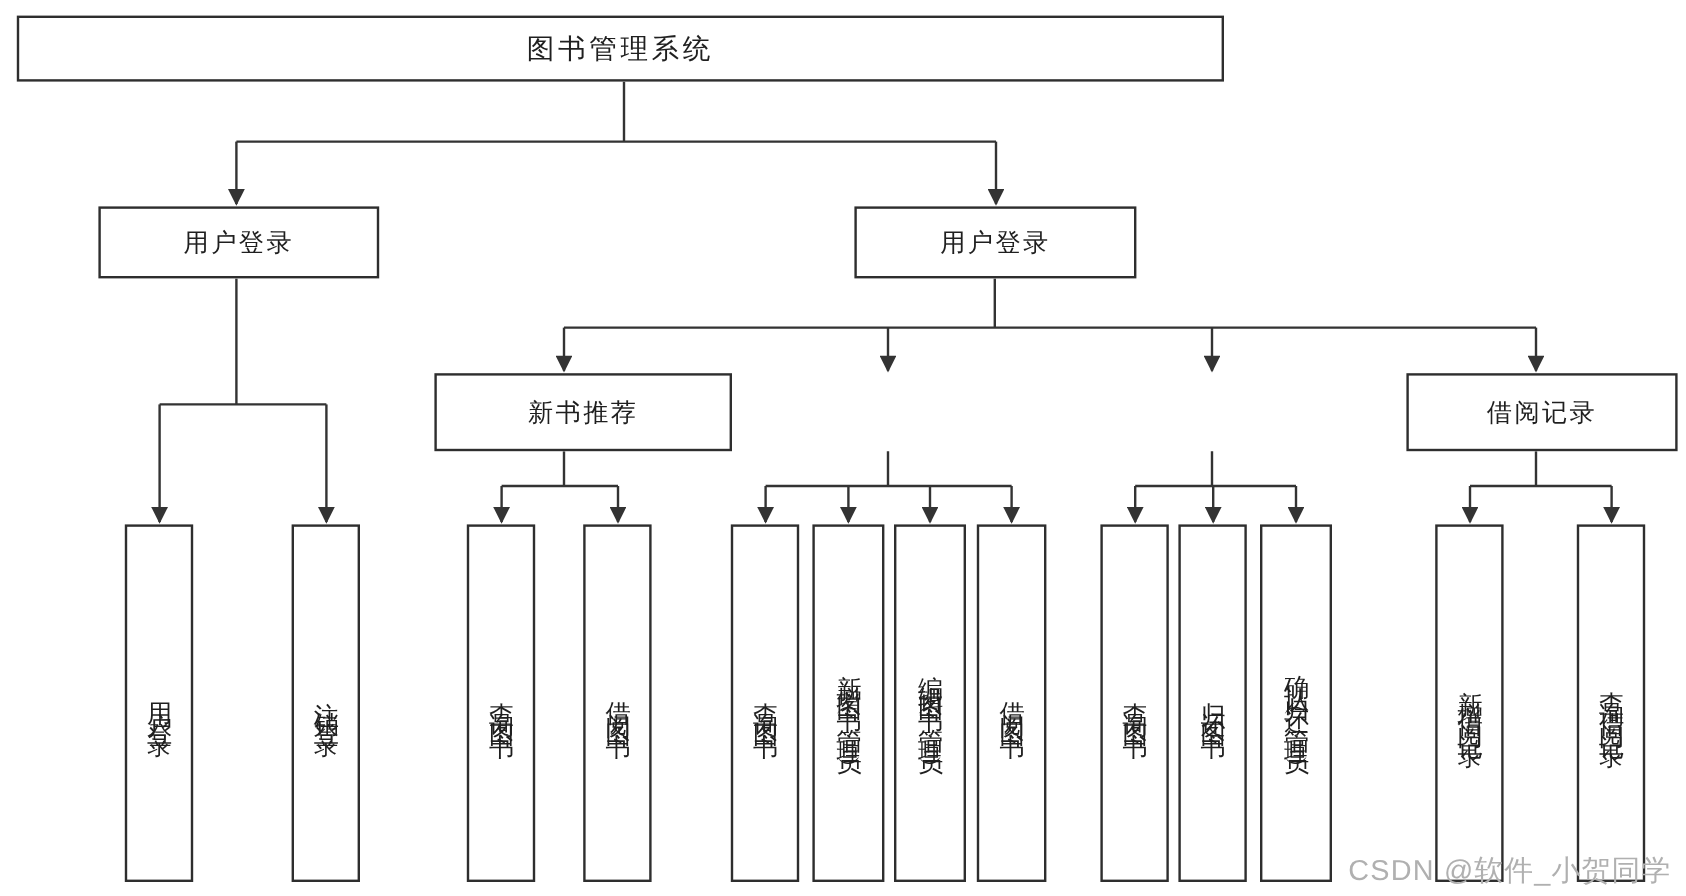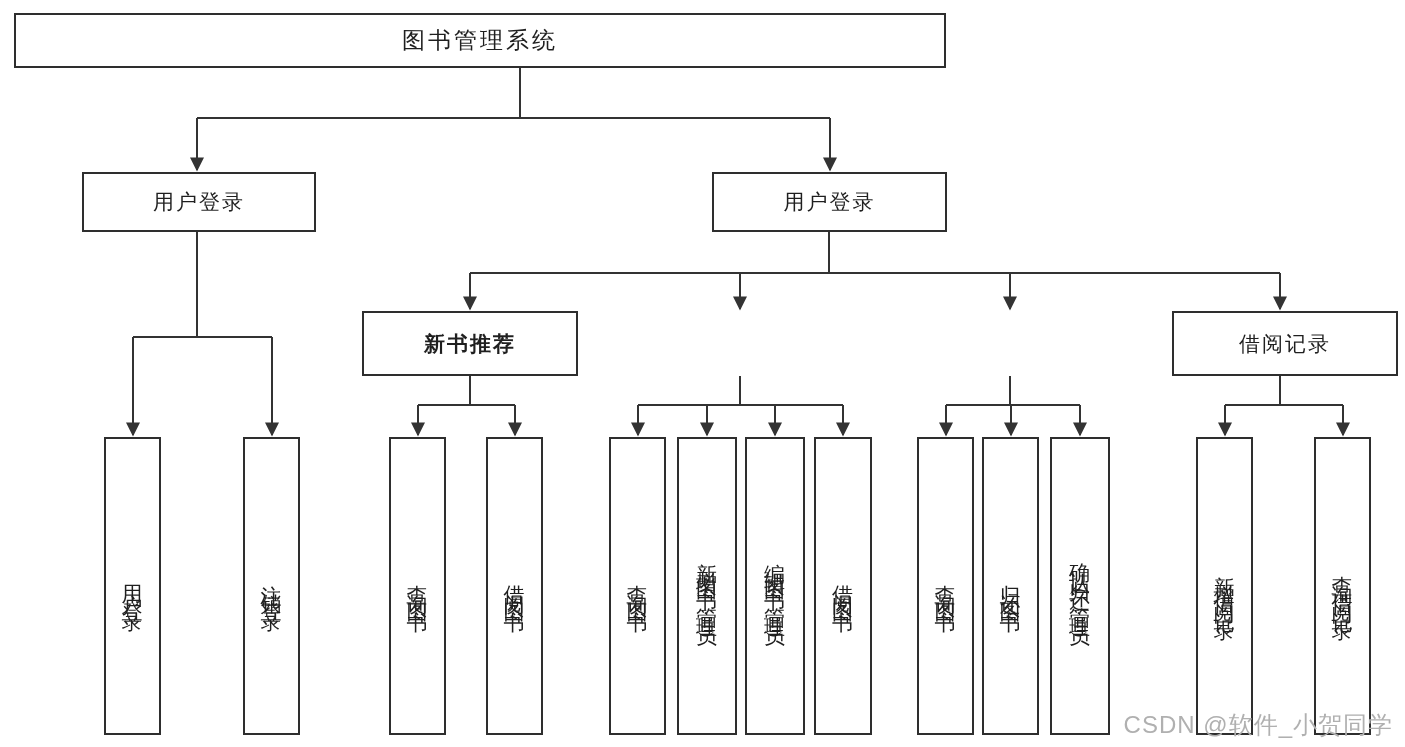--- a/index.html
+++ b/index.html
@@ -106,32 +106,32 @@
 
       <path d="M946 405 V435" marker-end="url(#arrow)"></path>
       <path d="M1011 405 V435" marker-end="url(#arrow)"></path>
       <path d="M1080 405 V435" marker-end="url(#arrow)"></path>
 
       <path d="M1225 405 V435" marker-end="url(#arrow)"></path>
       <path d="M1343 405 V435" marker-end="url(#arrow)"></path>
     </g>
   </svg>
 
-  <div class="node" style="left:14px; top:13px; width:932px; height:55px;">
+  <div class="node" style="left:14px; top:13px; width:1006px; height:55px;">
     <span class="hlabel root-label">图书管理系统</span>
   </div>
 
   <div class="node" style="left:82px; top:172px; width:234px; height:60px;">
     <span class="hlabel">用户登录</span>
   </div>
   <div class="node" style="left:712px; top:172px; width:235px; height:60px;">
     <span class="hlabel">用户登录</span>
   </div>
 
-  <div class="node" style="left:362px; top:311px; width:216px; height:65px;font-weight:bold;">
+  <div class="node" style="left:362px; top:311px; width:248px; height:65px;">
     <span class="hlabel">新书推荐</span>
   </div>
   <div class="node" style="left:1172px; top:311px; width:226px; height:65px;">
     <span class="hlabel">借阅记录</span>
   </div>
 
   <div class="node vbox" style="left:104px; width:57px;">
     <span class="vtext">用户登录</span>
   </div>
   <div class="node vbox" style="left:243px; width:57px;">

